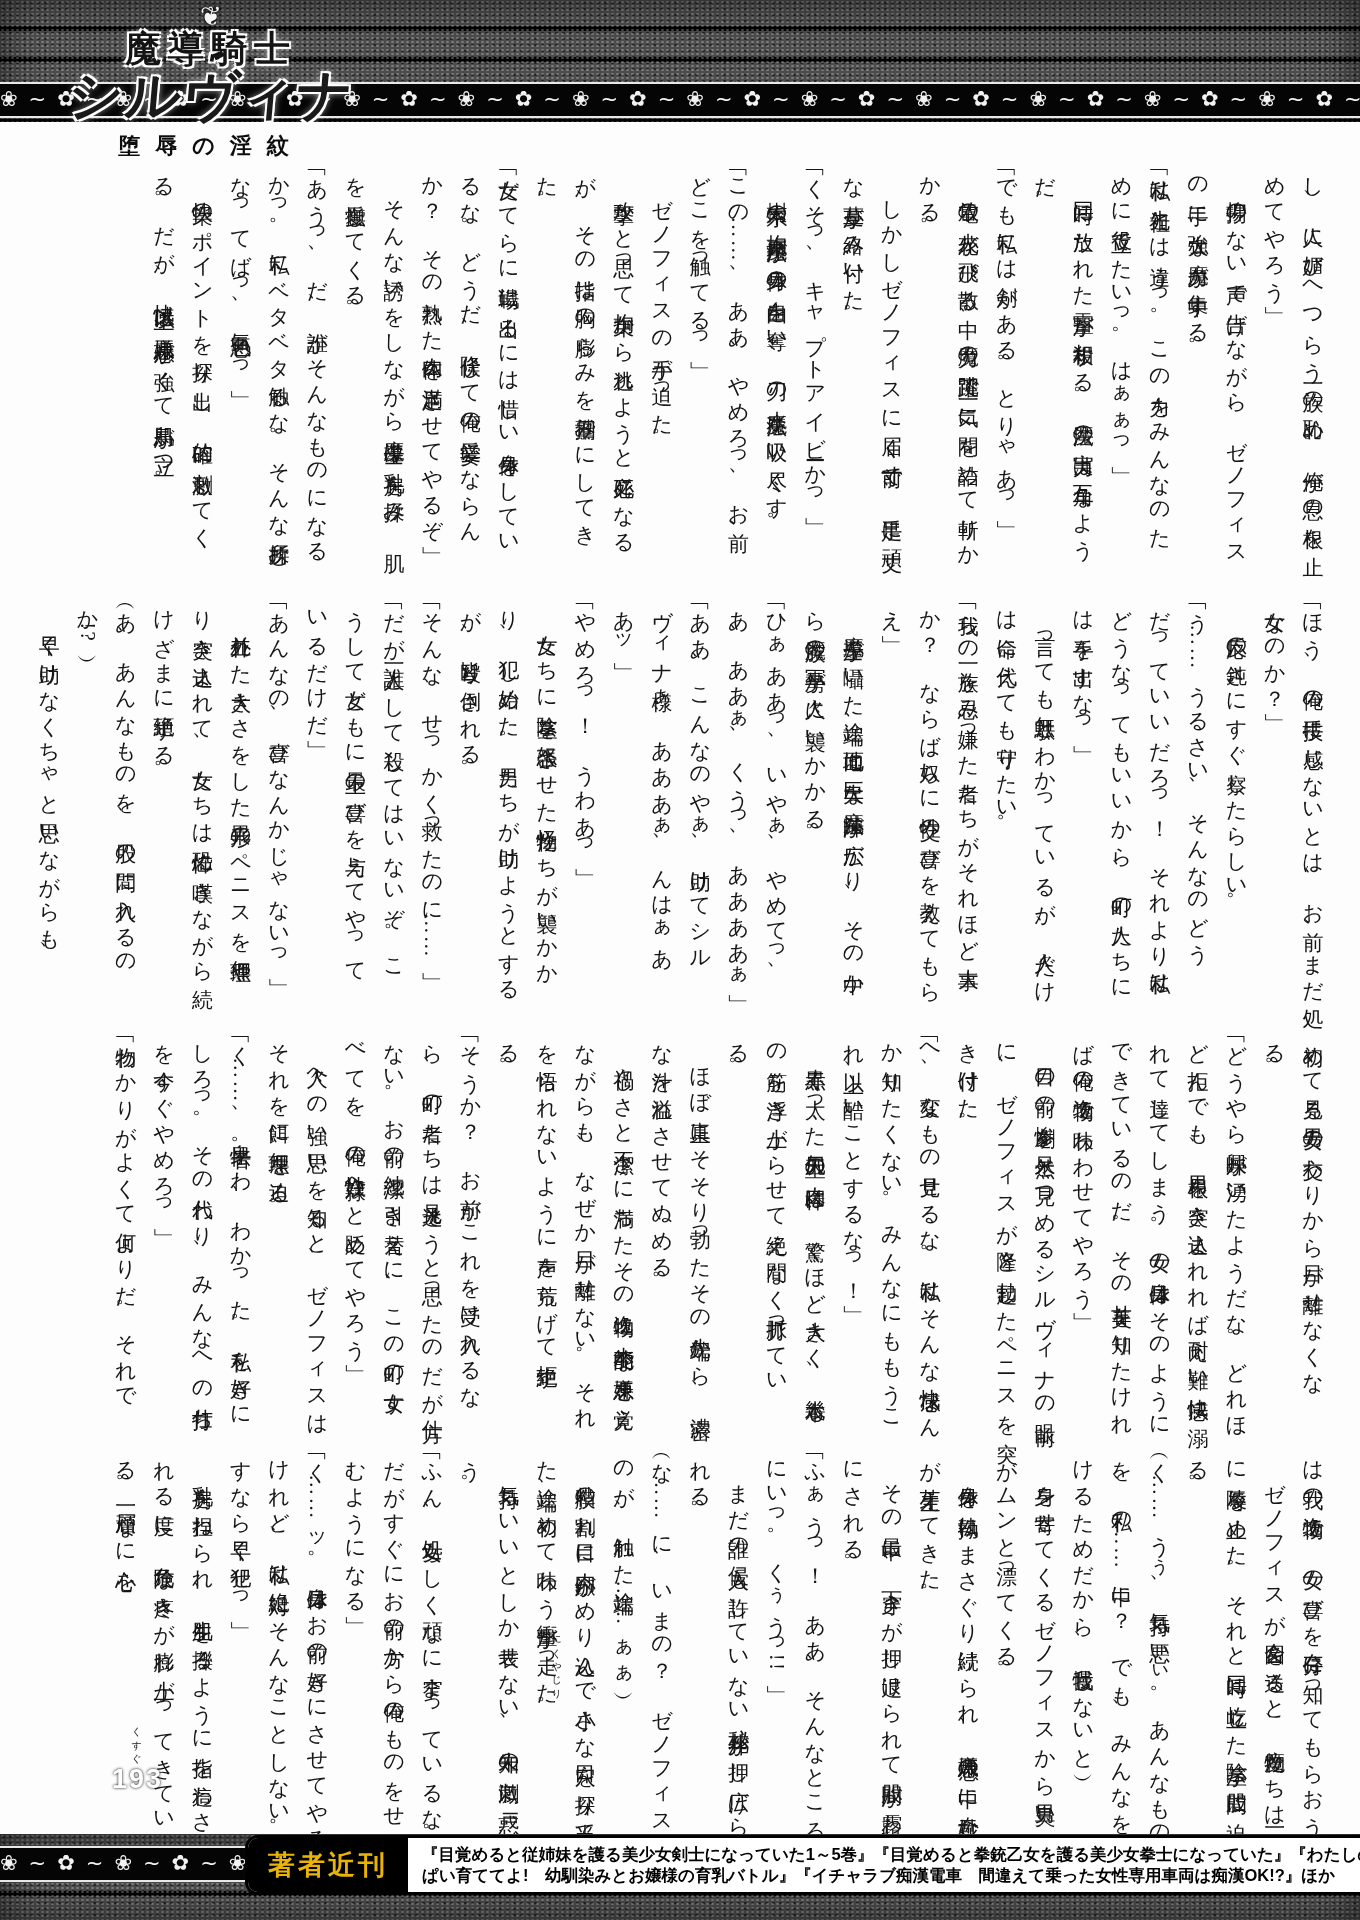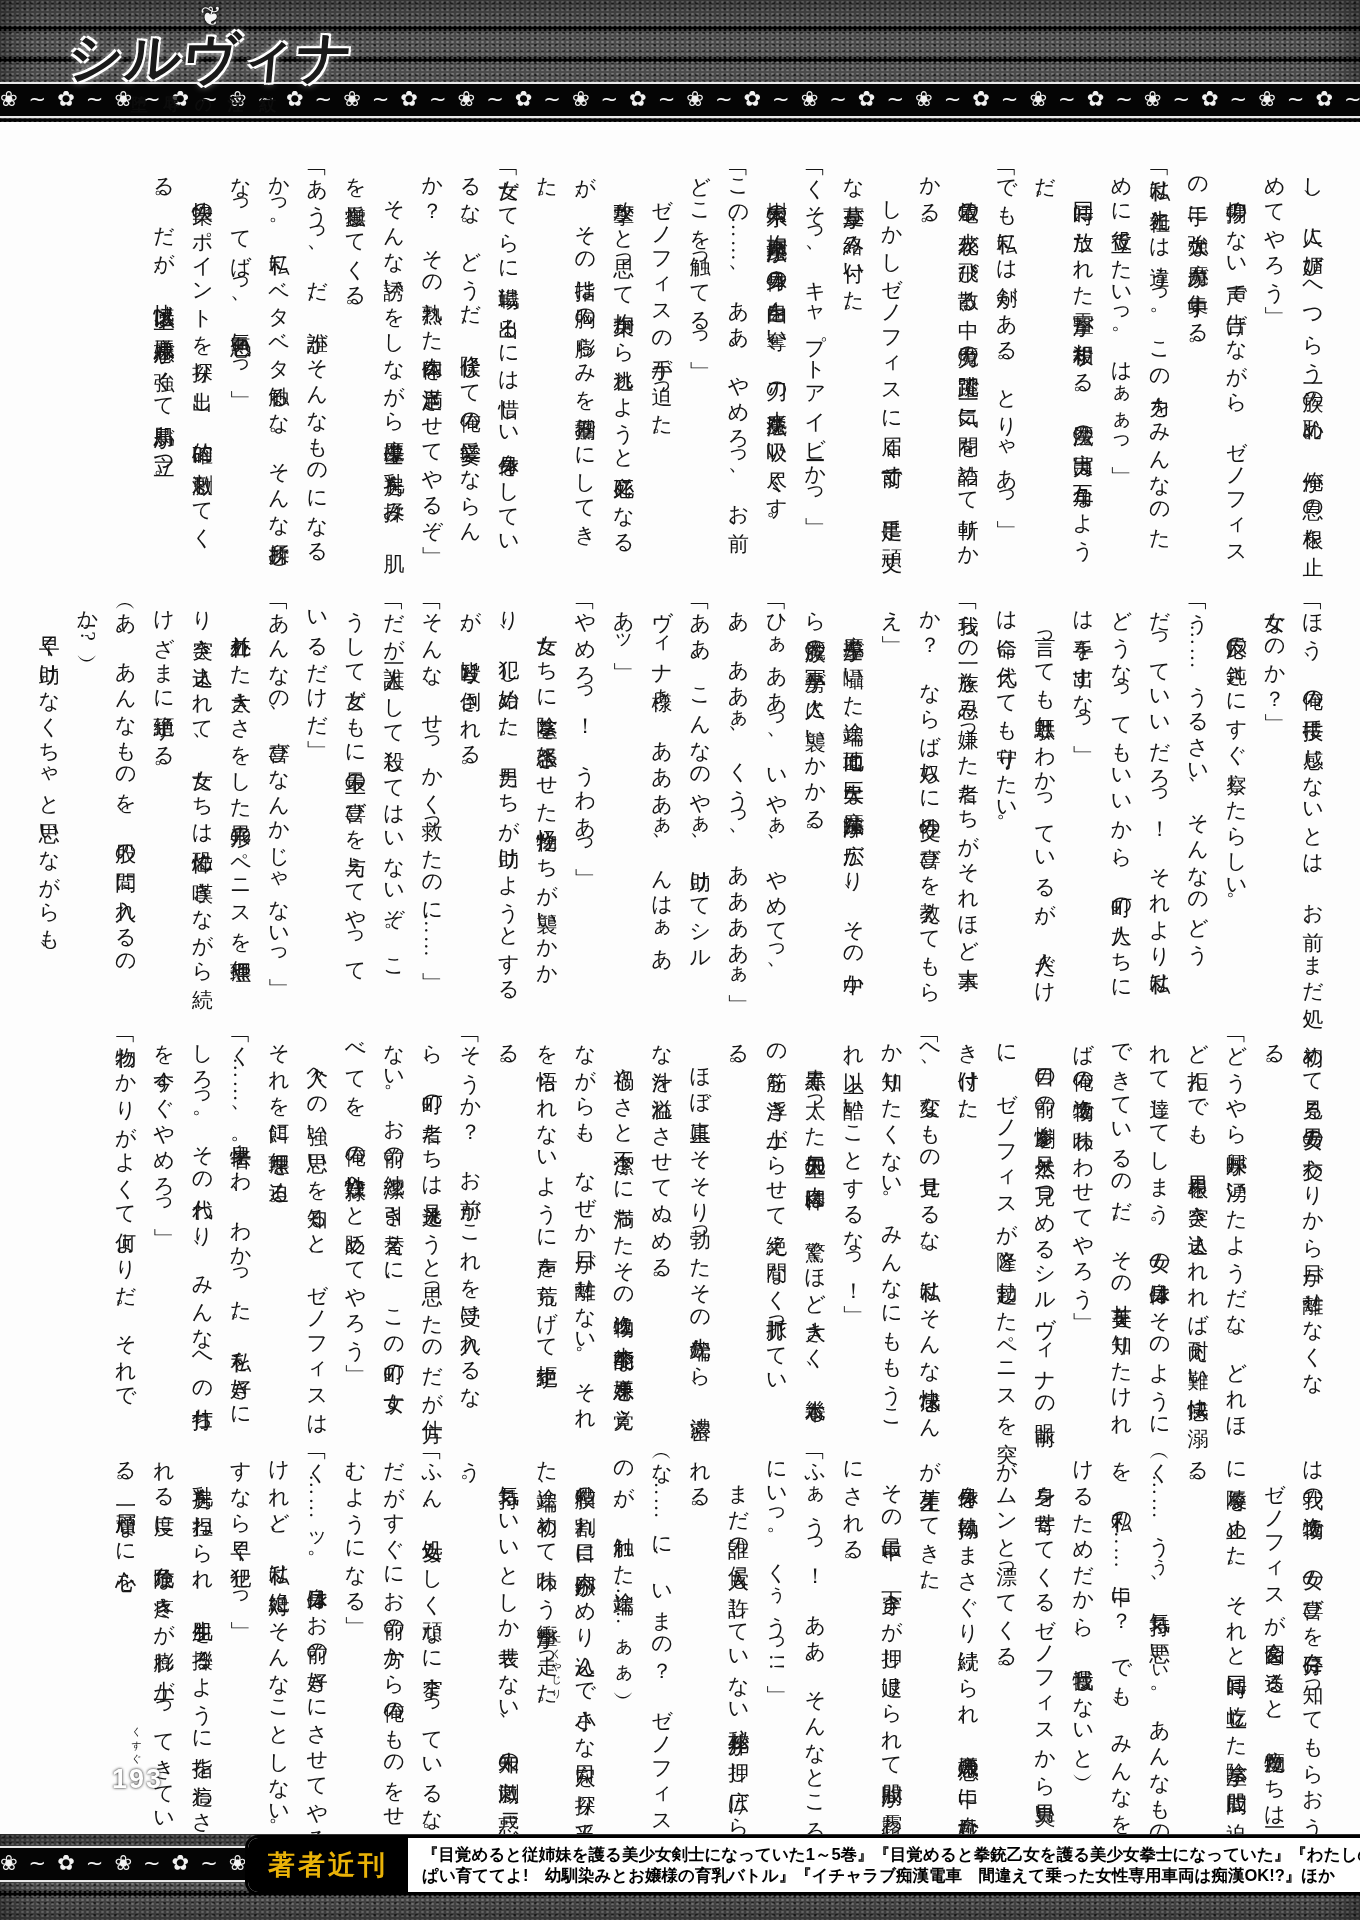--- a/index.html
+++ b/index.html
@@ -44,21 +44,21 @@
   #logo-kishi{
     font-weight:bold;font-size:36px;line-height:38px;letter-spacing:7px;color:#141414;
     text-shadow:-2px -2px 0 #fff,2px -2px 0 #fff,-2px 2px 0 #fff,2px 2px 0 #fff,0 0 7px #fff;
   }
   #logo-name{
     font-weight:bold;font-size:55px;line-height:56px;letter-spacing:1px;color:#1a1a1a;
     transform:skewX(-5deg);
     text-shadow:-2px -2px 0 #fff,2px -2px 0 #fff,-2px 2px 0 #fff,2px 2px 0 #fff,0 0 8px #fff;
   }
   #logo-sub{
-    margin-top:7px;font-weight:bold;font-size:17px;letter-spacing:15px;color:#0d0d0d;text-align:center;
+    margin-top:7px;font-weight:bold;font-size:22px;letter-spacing:15px;color:#0d0d0d;text-align:center;
   }
   
   .band{
     position:absolute;left:10px;width:1322px;height:400px;
     writing-mode:vertical-rl;text-orientation:mixed;
     font-size:21px;line-height:38.3px;letter-spacing:2.2px;
     color:#161616;white-space:pre-line;line-break:strict;
   }
   #band-1{top:162px;}
   #band-2{top:596px;}
@@ -94,20 +94,21 @@
     font-size:16.5px;font-weight:bold;line-height:21px;white-space:nowrap;
   }
 </style>
 </head>
 <body>
 
 <div id="header-brick" class="brick"></div>
 <div id="header-ornament" class="ornament-strip">❀~✿~❀~✿~❀~✿~❀~✿~❀~✿~❀~✿~❀~✿~❀~✿~❀~✿~❀~✿~❀~✿~❀~✿~❀~✿~❀~✿~</div>
 <div id="logo">
   <div id="logo-crown">❦</div>
+  <div id="logo-kishi">魔導騎士</div>
   <div id="logo-name">シルヴィナ</div>
   <div id="logo-sub">堕辱の淫紋</div>
 </div>
 
 <div id="band-1" class="band">し、人に媚びへつらう一族の恥め。俺が息の根を止めてやろう」
 　抑揚のない声で告げながら、ゼノフィスの手に強大な魔力が集中する。
 「私は先祖とは違うっ。この力をみんなのために役立てたいっ。はぁぁっ」
 　同時に放たれた雷撃が相殺する。魔法の実力は互角なようだ。
 「でも私には剣がある。とりゃあっ」
 　放電の火花が飛び散る中、魔力の跳躍で一気に間を詰めて斬りかかる。

